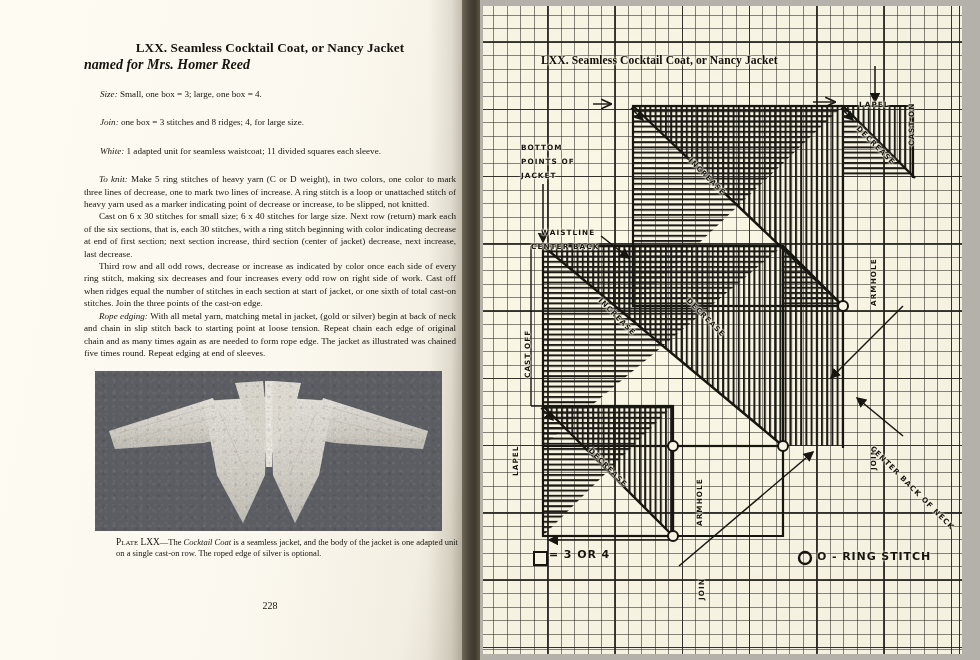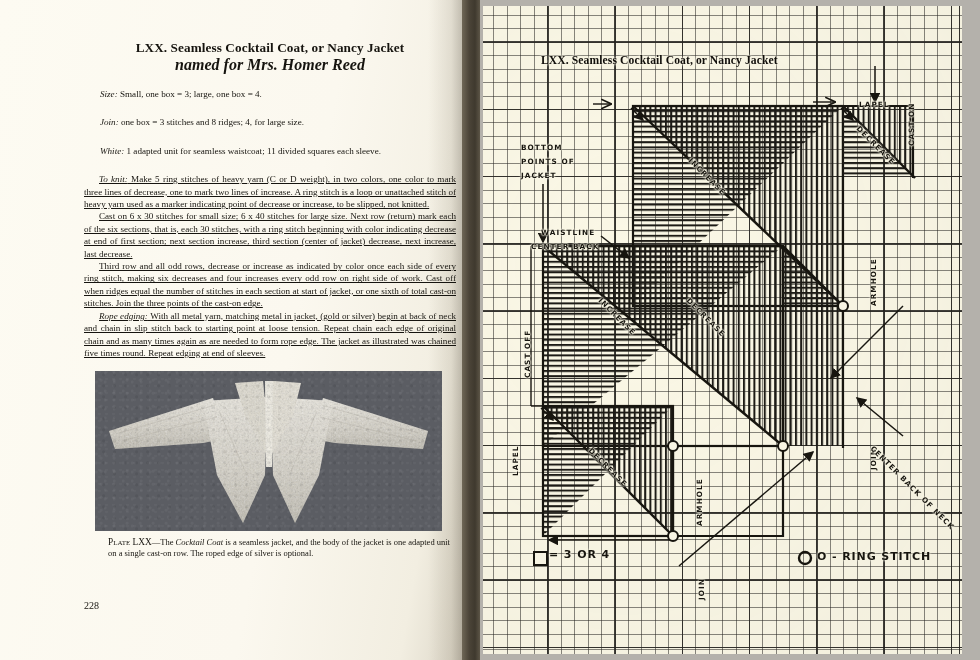--- a/index.html
+++ b/index.html
@@ -33,42 +33,42 @@
      background-position:0 -6px,-3px 0,0 -6px,-3px 0;}
   .sheet::after{content:"";position:absolute;inset:0;pointer-events:none;
      background:radial-gradient(ellipse at 30% 40%,rgba(255,255,245,.35),rgba(150,145,125,.13) 80%);
      mix-blend-mode:multiply;opacity:.5;}
 
   
   .txtcol{position:absolute;left:84px;top:30px;width:372px;
      color:#16140f;font-size:9.1px;line-height:12.4px;text-align:justify;}
   h1.title{font-size:13.2px;line-height:16px;font-weight:bold;text-align:center;
      margin:10px 0 0 0;letter-spacing:.1px;}
-  h2.subtitle{font-size:16px;line-height:15px;font-weight:bold;font-style:italic;
-     text-align:center;margin:1px 0 11px 0;}
+  h2.subtitle{font-size:14px;line-height:15px;font-weight:bold;font-style:italic;
+     text-align:left;margin:1px 0 11px 0;}
   .spec{margin:16px;text-indent:0;}
   .spec .k{font-style:italic;}
-  p.para{margin:0;text-indent:15px;text-decoration:underline;}
+  p.para{margin:0;text-indent:15px;}
   p.para .lead{font-style:italic;}
 
   
   .plate{position:absolute;left:95px;top:371px;width:347px;height:160px;
      background:#5b5d63;overflow:hidden;}
   .plate .grain{position:absolute;inset:0;opacity:.45;
      background:
       radial-gradient(circle at 12% 22%,rgba(255,255,255,.10) 0 1px,transparent 2px),
       radial-gradient(circle at 47% 71%,rgba(255,255,255,.10) 0 1px,transparent 2px),
       radial-gradient(circle at 78% 35%,rgba(0,0,0,.16) 0 1px,transparent 2px),
       radial-gradient(circle at 63% 12%,rgba(255,255,255,.08) 0 1px,transparent 2px);
       background-size:9px 9px,13px 13px,11px 11px,7px 7px;}
-  .caption{position:absolute;left:108px;top:537px;width:342px;color:#16140f;
+  .caption{position:absolute;left:116px;top:537px;width:342px;color:#16140f;
      font-size:8.5px;line-height:11.4px;text-align:justify;}
   .caption .sc{font-variant:small-caps;font-size:9.3px;}
   .caption .it{font-style:italic;}
-  .folio{position:absolute;left:84px;top:600px;width:372px;
+  .folio{position:absolute;left:84px;top:600px;width:372px;text-align:center;
      font-size:10px;color:#16140f;}
 
   
   .dg{position:absolute;left:0;top:0;width:479px;height:648px;}
   .lab{position:absolute;color:#17150f;font-family:"DejaVu Sans",sans-serif;
      font-weight:bold;font-size:7.3px;letter-spacing:1.05px;white-space:nowrap;
      text-shadow:0 0 2px #fbf8e8,0 0 2px #fbf8e8,0 0 3px #fbf8e8;}
   .ttl{position:absolute;color:#100e0a;font-family:"Liberation Serif",serif;
      font-weight:bold;font-size:11.6px;white-space:nowrap;letter-spacing:.1px;
      text-shadow:0 0 3px #fbf8e8,0 0 3px #fbf8e8,0 0 4px #fbf8e8;}

